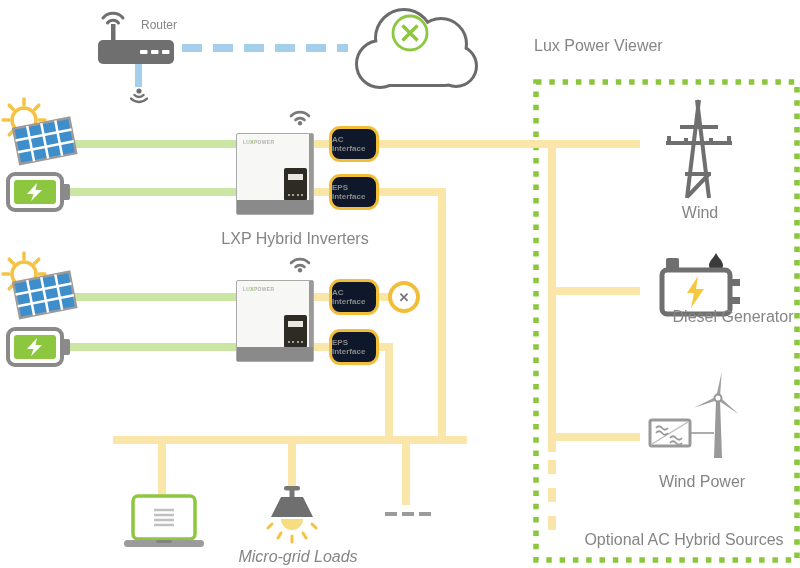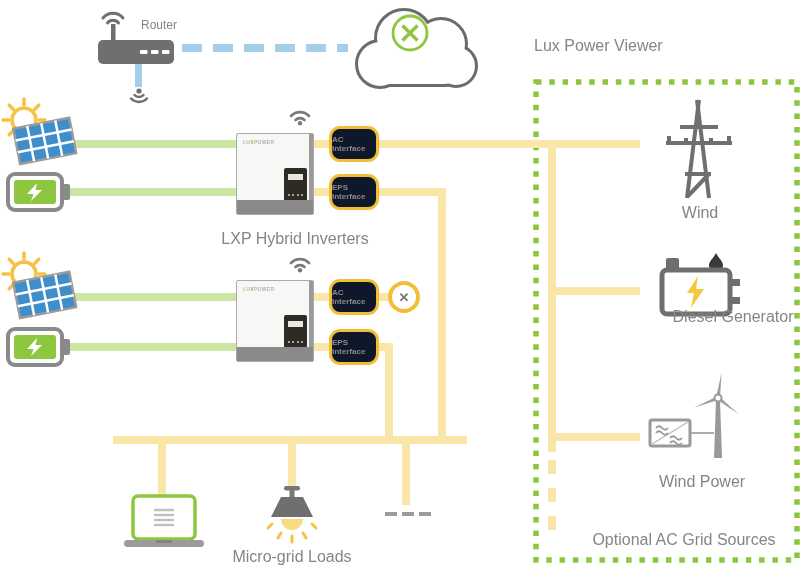--- a/index.html
+++ b/index.html
@@ -286,21 +286,21 @@
     <path d="M4 72 L40 50" stroke="#bbb" stroke-width="1.4"></path>
     <g stroke="#999" stroke-width="1.8" fill="none">
       <path d="M8 56 q3 -3.5 6 0 q3 3.5 6 0"></path>
         <path d="M8 61 q3 -3.5 6 0 q3 3.5 6 0"></path>
       <path d="M22 66 q3 -3.5 6 0 q3 3.5 6 0"></path>
         <path d="M22 71 q3 -3.5 6 0 q3 3.5 6 0"></path>
     </g>
   </svg>
   <div class="lbl" style="left:702px;top:473px;">Wind Power</div>
 
-  <div class="lbl" style="left:684px;top:531px;">Optional AC Grid Sources</div>
+  <div class="lbl" style="left:684px;top:531px;">Optional AC Hybrid Sources</div>
 
 
   <svg class="abs" style="left:122px;top:494px;z-index:5;" width="84" height="56" viewBox="0 0 84 56">
     <rect x="11" y="2" width="62" height="43" rx="5" fill="#fff" stroke="#8DC63F" stroke-width="3.5"></rect>
     <g stroke="#c0c0c0" stroke-width="2.5">
       <line x1="32" y1="16" x2="52" y2="16"></line>
         <line x1="32" y1="21" x2="52" y2="21"></line>
       <line x1="32" y1="26" x2="52" y2="26"></line>
         <line x1="32" y1="31" x2="52" y2="31"></line>
     </g>
@@ -315,15 +315,15 @@
     <path d="M17 33 A11 11 0 0 0 39 33 Z" fill="#F8DC80"></path>
     <g stroke="#F5C344" stroke-width="3" stroke-linecap="round">
       <line x1="8" y1="38" x2="4" y2="42"></line>
         <line x1="48" y1="38" x2="52" y2="42"></line>
       <line x1="17" y1="47" x2="14" y2="52"></line>
         <line x1="39" y1="47" x2="42" y2="52"></line>
       <line x1="28" y1="50" x2="28" y2="56"></line>
     </g>
   </svg>
 
-  <div class="lbl" style="left:292px;top:548px;">Micro-grid Loads</div>
+  <div class="lbl" style="left:298px;top:548px;font-style:italic;">Micro-grid Loads</div>
 
 </div>
 
 </body></html>

